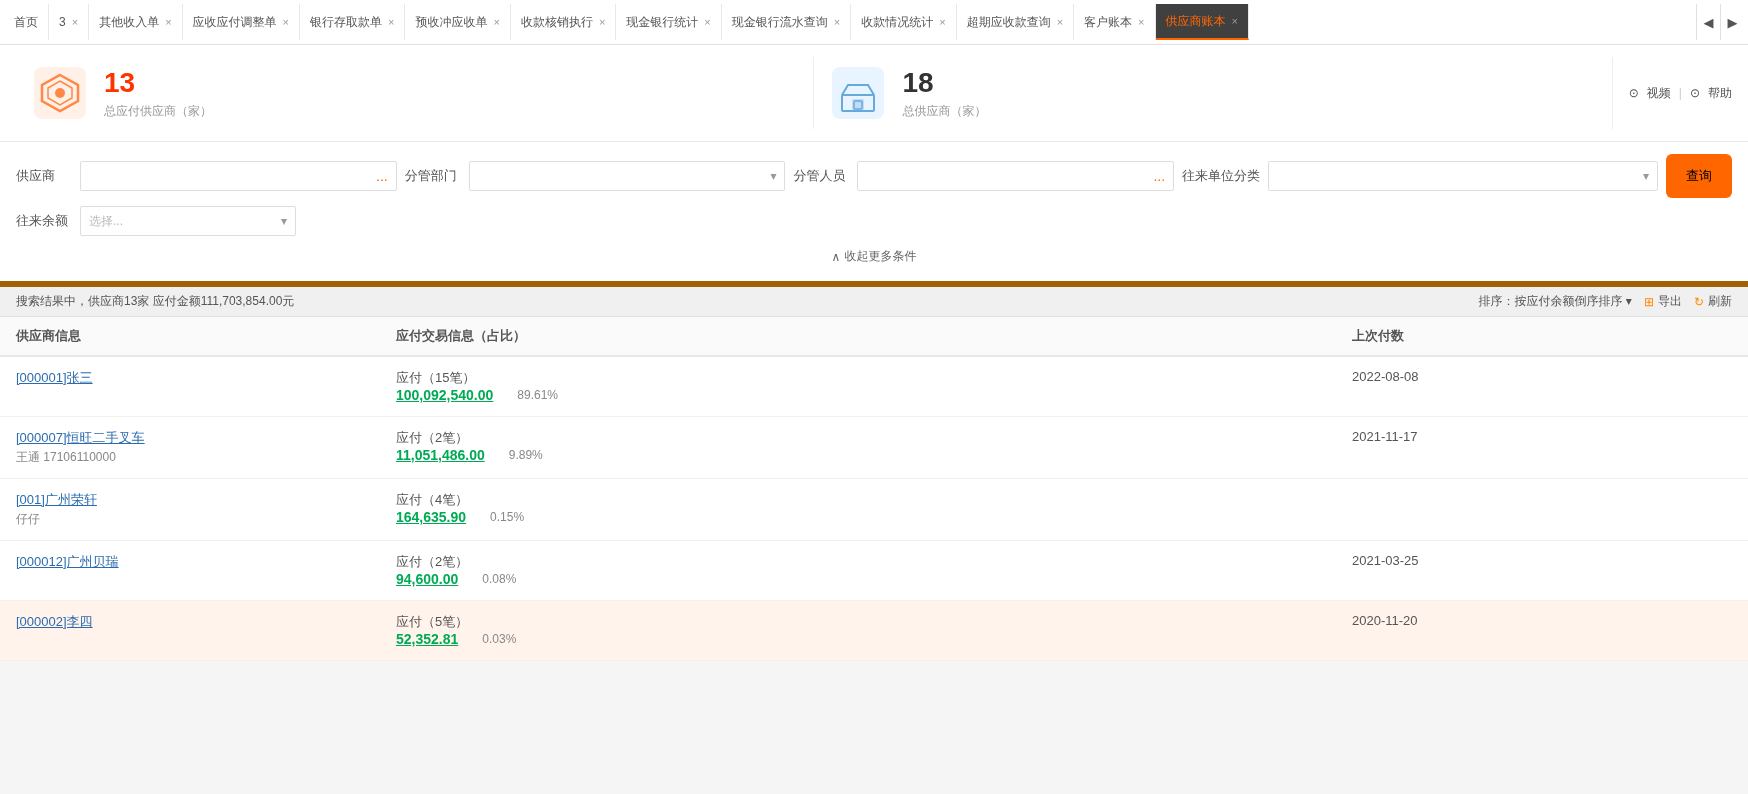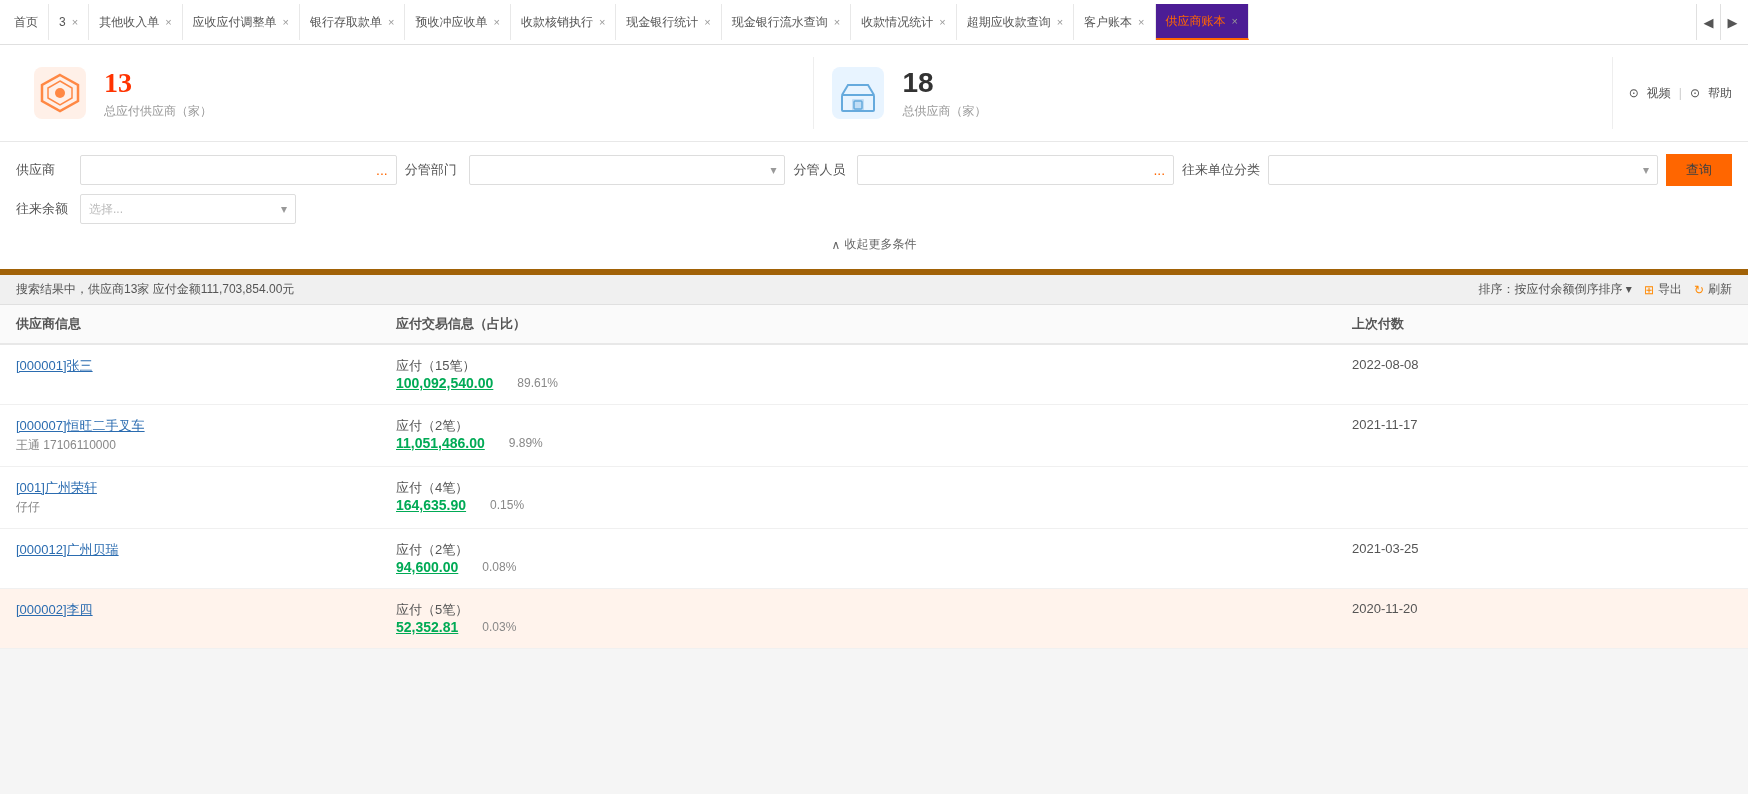--- a/index.html
+++ b/index.html
@@ -26,21 +26,21 @@
       cursor: pointer;
       border-right: 1px solid #e8e8e8;
     }
     .nav-tab .close-btn {
       margin-left: 6px;
       color: #999;
       font-size: 11px;
       cursor: pointer;
     }
     .nav-tab.active {
-      background: #4c1d95;
+      background: #404040;
       color: #ff6600;
       border-bottom: 2px solid #ff6600;
     }
     .nav-arrow {
       width: 24px;
       height: 36px;
       display: flex;
       align-items: center;
       justify-content: center;
       cursor: pointer;
@@ -74,21 +74,20 @@
       align-items: center;
       justify-content: center;
     }
     .summary-icon svg { width: 52px; height: 52px; }
     .summary-info { flex: 1; }
     .summary-value {
       font-size: 28px;
       font-weight: bold;
       color: #ff3300;
       line-height: 1.2;
-      font-family: Liberation Serif, serif;
     }
     .summary-label {
       font-size: 12px;
       color: #999;
       margin-top: 4px;
     }
     .top-right-links {
       display: flex;
       align-items: center;
       font-size: 12px;
@@ -154,27 +153,27 @@
       background: #fff;
       display: flex;
       align-items: center;
       flex: 1;
       cursor: pointer;
       font-size: 12px;
     }
     .dropdown-btn .arrow { margin-left: auto; color: #999; }
     .query-btn {
       background: #ff6600;
-      color: #404040;
+      color: #000000;
       border: none;
-      border-radius: 0;
+      border-radius: 6px;
       padding: 6px 20px;
       cursor: pointer;
       font-size: 13px;
-      height: 32px;
+      height: 44px;
     }
     .collapse-btn {
       display: flex;
       align-items: center;
       justify-content: center;
       color: #666;
       font-size: 12px;
       cursor: pointer;
       padding: 4px 0;
       gap: 4px;

